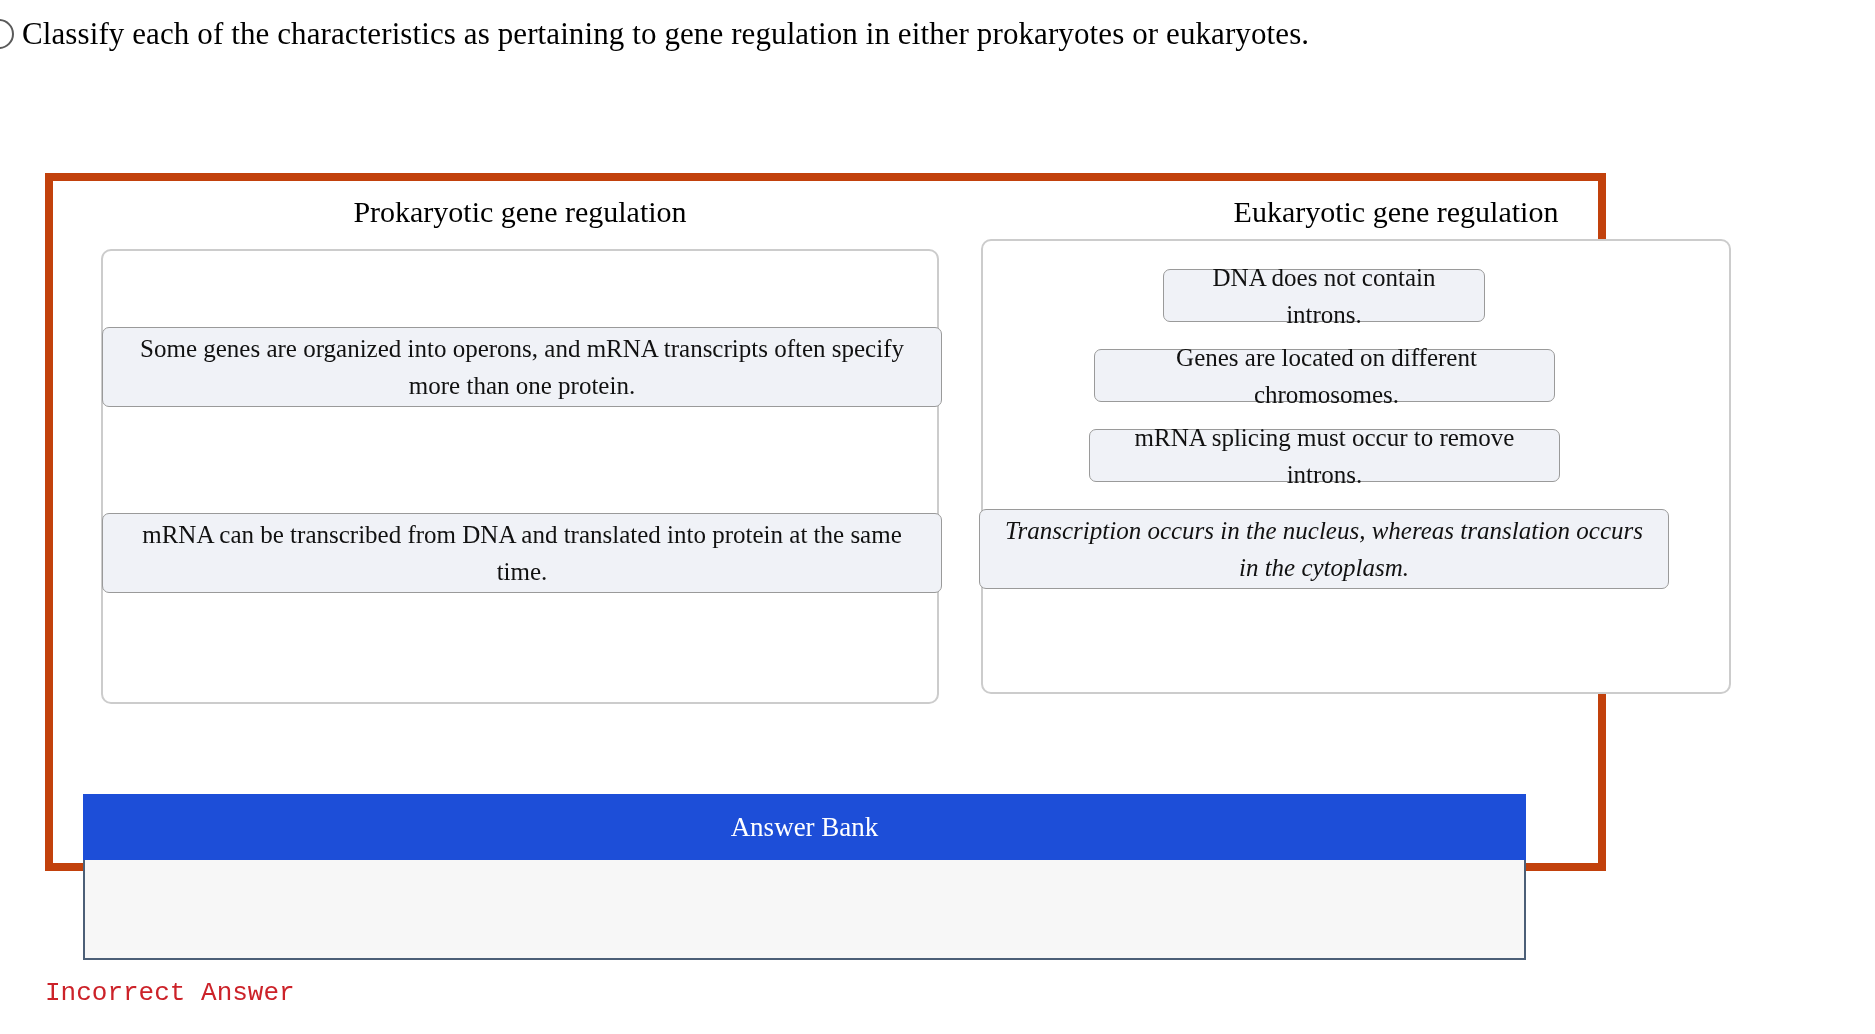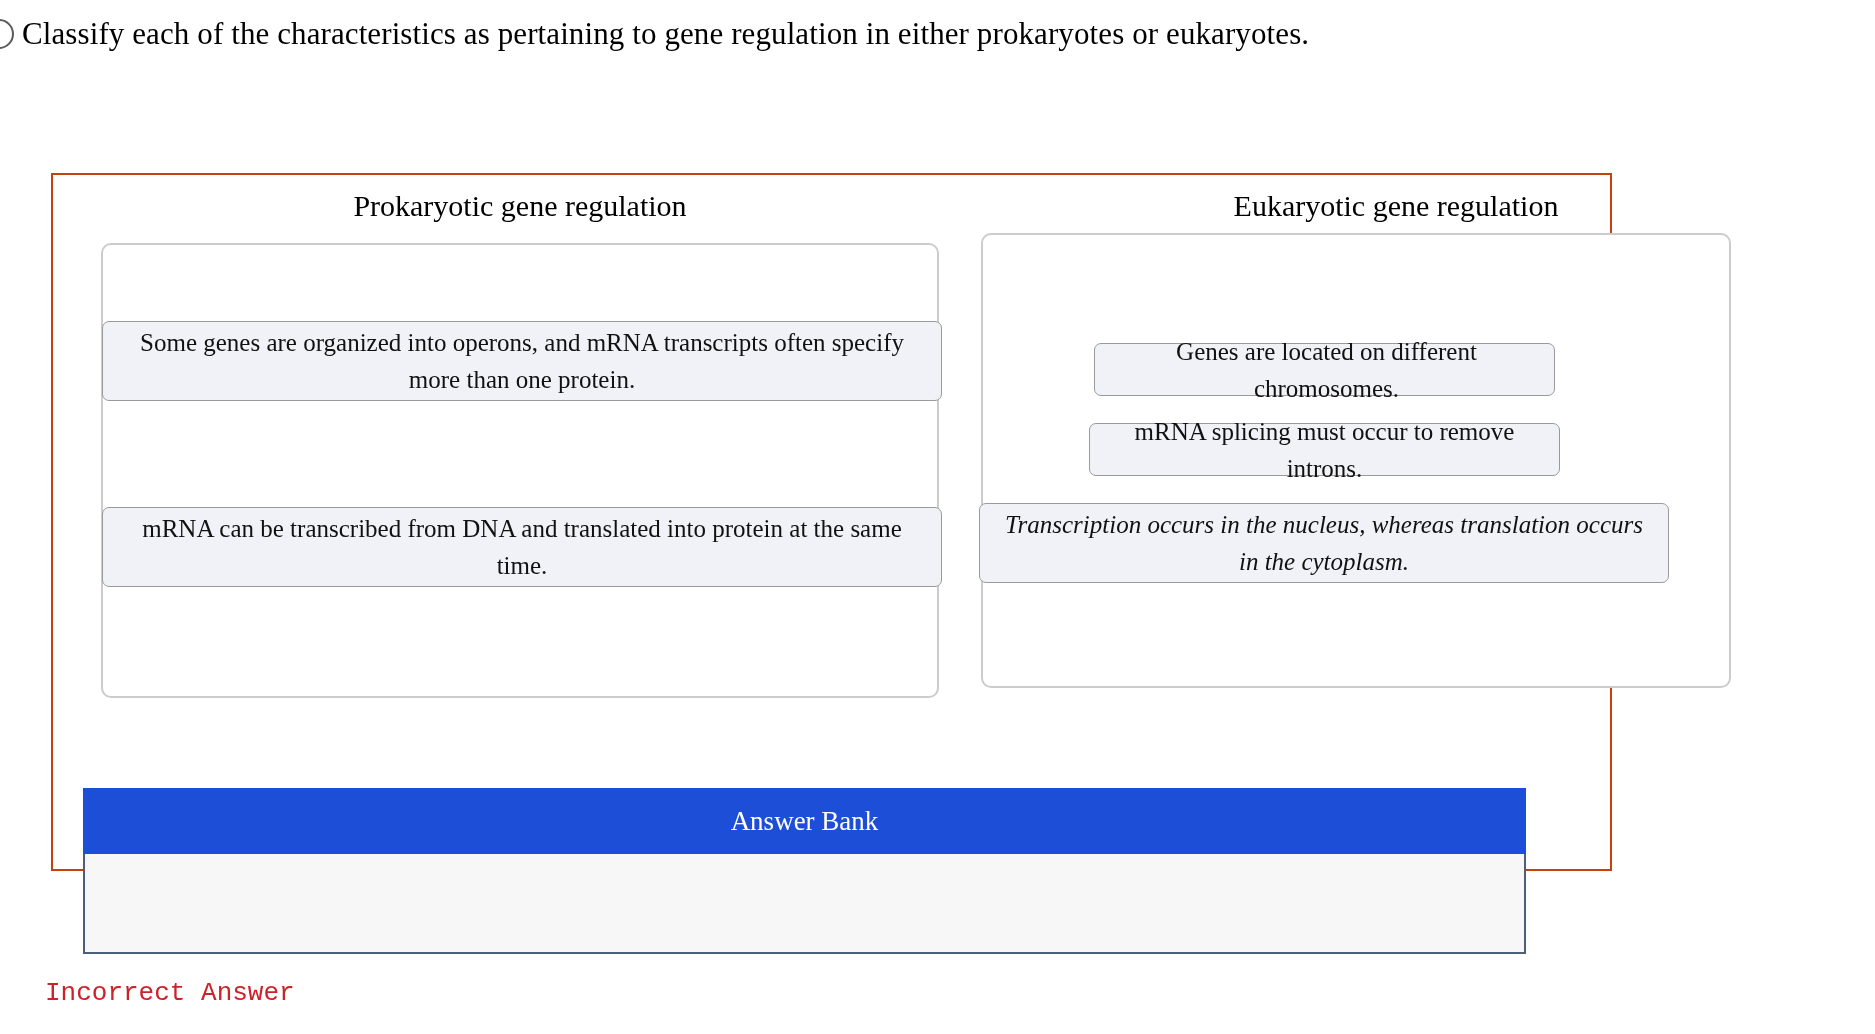--- a/index.html
+++ b/index.html
@@ -39,25 +39,25 @@
   #prompt-text {
     font-size: 31px;
     line-height: 40px;
     letter-spacing: 0.1px;
     white-space: nowrap;
   }
 
   
   #question-card {
     position: absolute;
-    left: 51px;
+    left: 45px;
     top: 173px;
     width: 1561px;
     height: 698px;
-    border: 2px solid #c2410c;
+    border: 8px solid #c2410c;
     box-sizing: border-box;
     background: #ffffff;
   }
 
   
   #categories {
     position: absolute;
     left: 0;
     top: 0;
     width: 100%;
@@ -220,20 +220,23 @@
         </div>
         <div class="tile" id="tile-cotranscription">
           <span class="tile-text">mRNA can be transcribed from DNA and translated into protein at the same time.</span>
         </div>
       </div>
     </div>
 
     <div class="category" id="category-eukaryotic">
       <div class="category-title">Eukaryotic gene regulation</div>
       <div class="dropzone" id="dropzone-eukaryotic">
+        <div class="tile" id="tile-no-introns">
+          <span class="tile-text">DNA does not contain introns.</span>
+        </div>
         <div class="tile" id="tile-chromosomes">
           <span class="tile-text">Genes are located on different chromosomes.</span>
         </div>
         <div class="tile" id="tile-splicing">
           <span class="tile-text">mRNA splicing must occur to remove introns.</span>
         </div>
         <div class="tile" id="tile-transcription-nucleus">
           <span class="tile-text">Transcription occurs in the nucleus, whereas translation occurs in the cytoplasm.</span>
         </div>
       </div>

